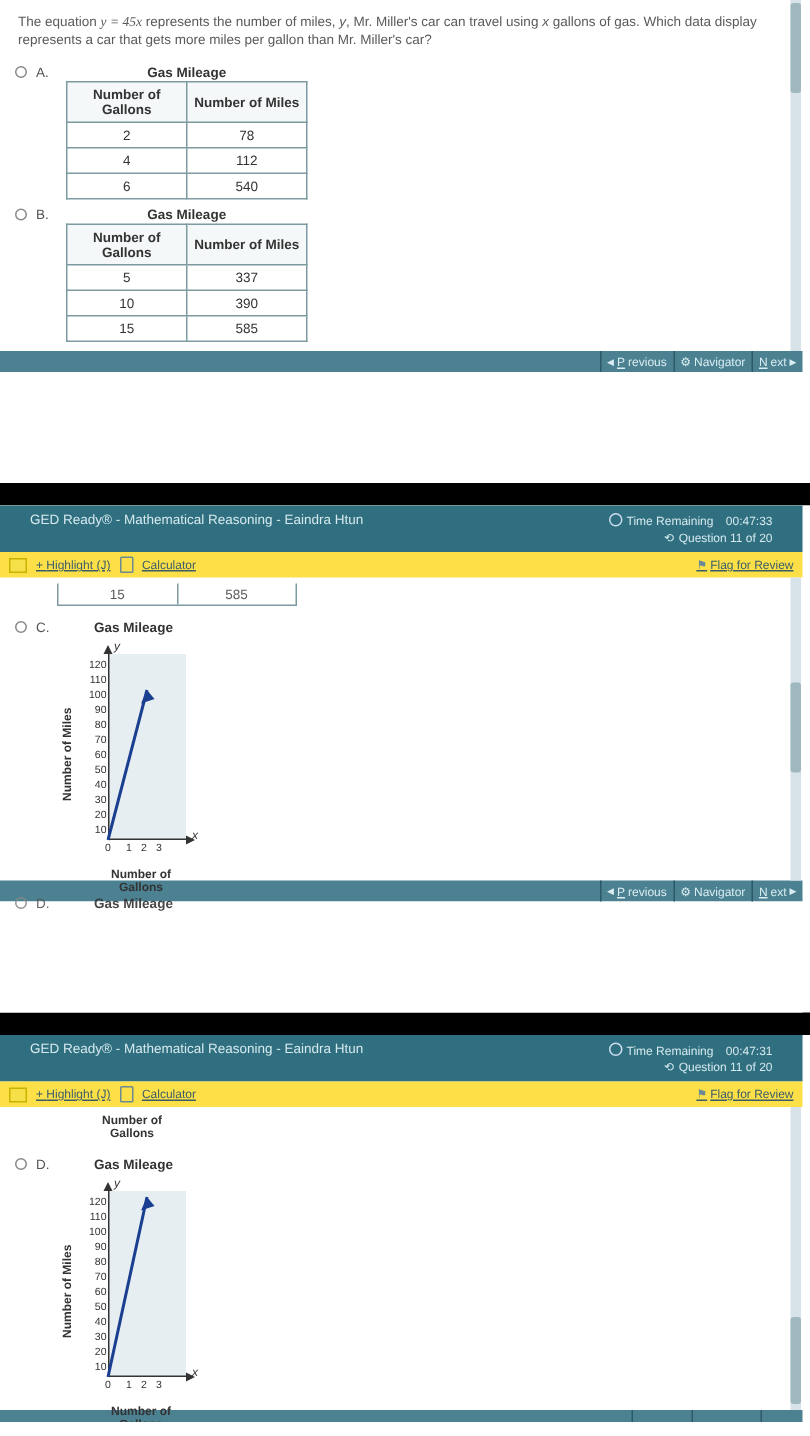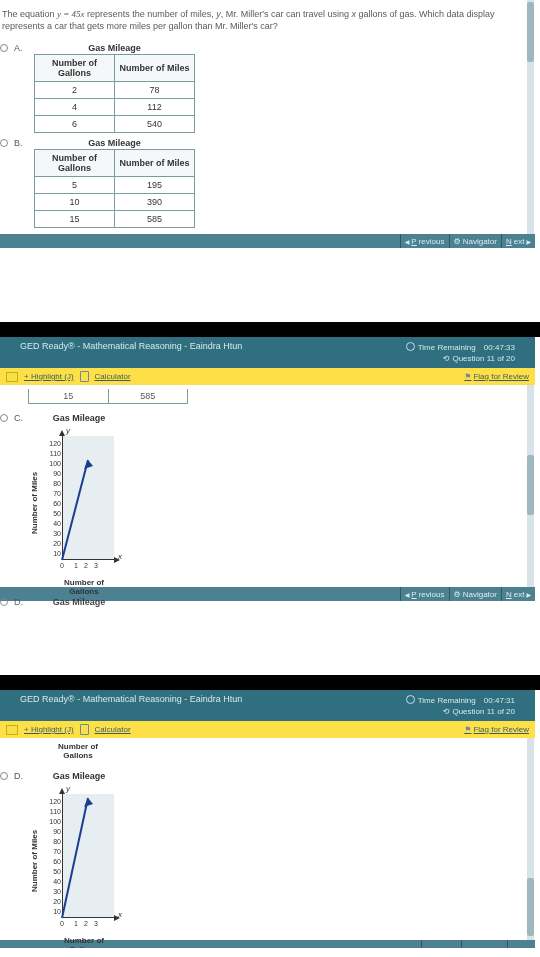--- a/index.html
+++ b/index.html
@@ -43,21 +43,21 @@
   .toolbar .left { display: flex; align-items: center; gap: 6px; }
   .toolbar .swatch { width: 12px; height: 10px; background: #f6e04a; border: 1px solid #c9b200; display:inline-block; }
   .toolbar .calc-icon::before { content:""; display:inline-block; width:7px; height:9px; border:1px solid #6b8a95; border-radius:1px; position:relative; top:1px; }
   .toolbar .flag::before { content:"⚑"; color:#6b8a95; margin-right:2px; }
   .toolbar a { color:#3b5d69; text-decoration: underline; }
 
   
   .content {
     width: 535px;
     position: relative;
-    padding: 4px 0;
+    padding: 4px 10px;
     color: #5a5a5a;
     font-size: 9px;
   }
   .content .scroll-gutter {
     position: absolute;
     right: 1px;
     top: 0;
     bottom: 0;
     width: 7px;
     background: #d7e3e8;
@@ -195,21 +195,21 @@
         <div class="tbl-wrap">
           <div class="tbl-title">Gas Mileage</div>
           <table class="tbl">
             <tbody>
                 <tr>
                   <th>Number of Gallons</th>
                   <th>Number of Miles</th>
                 </tr>
             <tr>
                   <td>5</td>
-                  <td>195</td>
+                  <td>337</td>
                 </tr>
             <tr>
                   <td>10</td>
                   <td>390</td>
                 </tr>
             <tr>
                   <td>15</td>
                   <td>585</td>
                 </tr>
           </tbody>

